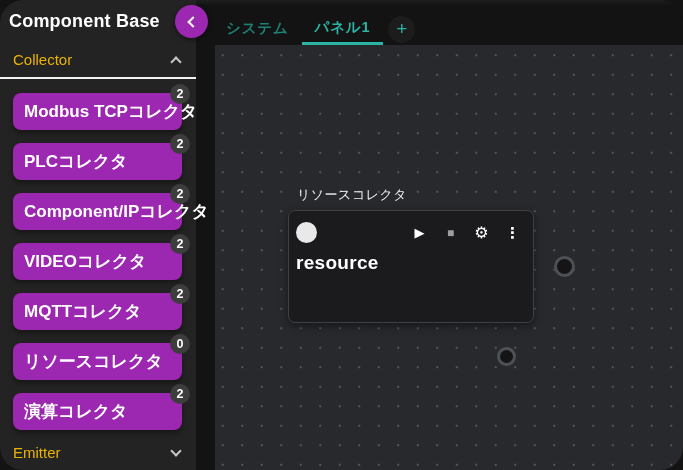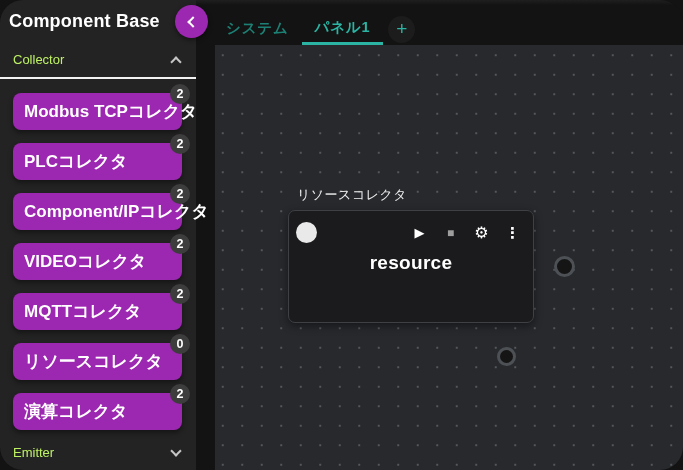--- a/index.html
+++ b/index.html
@@ -13,21 +13,21 @@
   .collapse-btn { position:absolute; left:175px; top:5px; width:33px; height:33px; border-radius:50%;
     background:#9c27b0; z-index:6; display:flex; align-items:center; justify-content:center;
     box-shadow:0 2px 5px rgba(0,0,0,0.45); cursor:pointer; }
   .chev { display:inline-block; width:8px; height:8px; border-right:2.5px solid #c6c6c6; border-bottom:2.5px solid #c6c6c6; }
   .chev.left { border-color:#ffffff; transform:rotate(135deg); margin-left:3px; }
   .chev.up { transform:rotate(-135deg); margin-top:5px; }
   .chev.down { transform:rotate(45deg); margin-bottom:3px; }
 
   .section-row { position:absolute; left:0; width:196px; height:22px; display:flex; align-items:center;
     padding:0 16px 0 13px; cursor:pointer; }
-  .section-row .sec-label { color:#bef264; font-size:13px; flex:1; }
+  .section-row .sec-label { color:#eab308; font-size:15px; flex:1; }
   .section-collector { top:48px; }
   .section-emitter { top:441px; }
   .divider { position:absolute; left:0; top:77px; width:196px; height:2px; background:#f2f2f2; }
 
   .comp-list { position:absolute; left:0; top:85px; width:196px; }
   .comp-wrap { position:relative; margin:8px 14px 13px 13px; height:37px; }
   .comp-btn { position:relative; width:169px; height:37px; background:#9c27b0; border-radius:8px;
     display:flex; align-items:center; padding-left:11px; color:#ffffff; font-weight:bold; font-size:17px;
     box-shadow:0 3px 5px rgba(0,0,0,0.4); cursor:grab; white-space:nowrap; }
   .badge { position:absolute; top:-9px; right:-8px; width:20px; height:20px; border-radius:50%;
@@ -52,21 +52,21 @@
   .node { position:absolute; left:73px; top:165px; width:246px; height:113px; background:#1b1b1d;
     border:1.5px solid #3e4043; border-radius:7px; box-shadow:0 3px 8px rgba(0,0,0,0.45); cursor:move; }
   .status-dot { position:absolute; left:7px; top:11px; width:21px; height:21px; border-radius:50%;
     background:#e9e9e9; }
   .node-icons { position:absolute; top:12px; right:13px; display:flex; align-items:center; gap:16px; }
   .node-icons .nbtn { width:15px; text-align:center; cursor:pointer; }
   .icon-play { color:#ffffff; font-size:13px; }
   .icon-stop { color:#9e9e9e; font-size:12px; }
   .icon-gear { color:#ffffff; font-size:16px; }
   .icon-menu { color:#ffffff; font-size:15px; font-weight:bold; }
-  .node-title { position:absolute; left:0; right:0; top:41px; text-align:center;
+  .node-title { position:absolute; left:7px; right:0; top:41px; 
     color:#ffffff; font-size:19px; font-weight:bold; letter-spacing:0.3px; }
 
   .port { position:absolute; border-radius:50%; background:#151515; border:3px solid #4d5054; cursor:crosshair; }
   .port-right { left:339px; top:211px; width:21px; height:21px; }
   .port-bottom { left:282px; top:302px; width:19px; height:19px; }
 </style>
 </head>
 <body>
 
 <div class="app">

